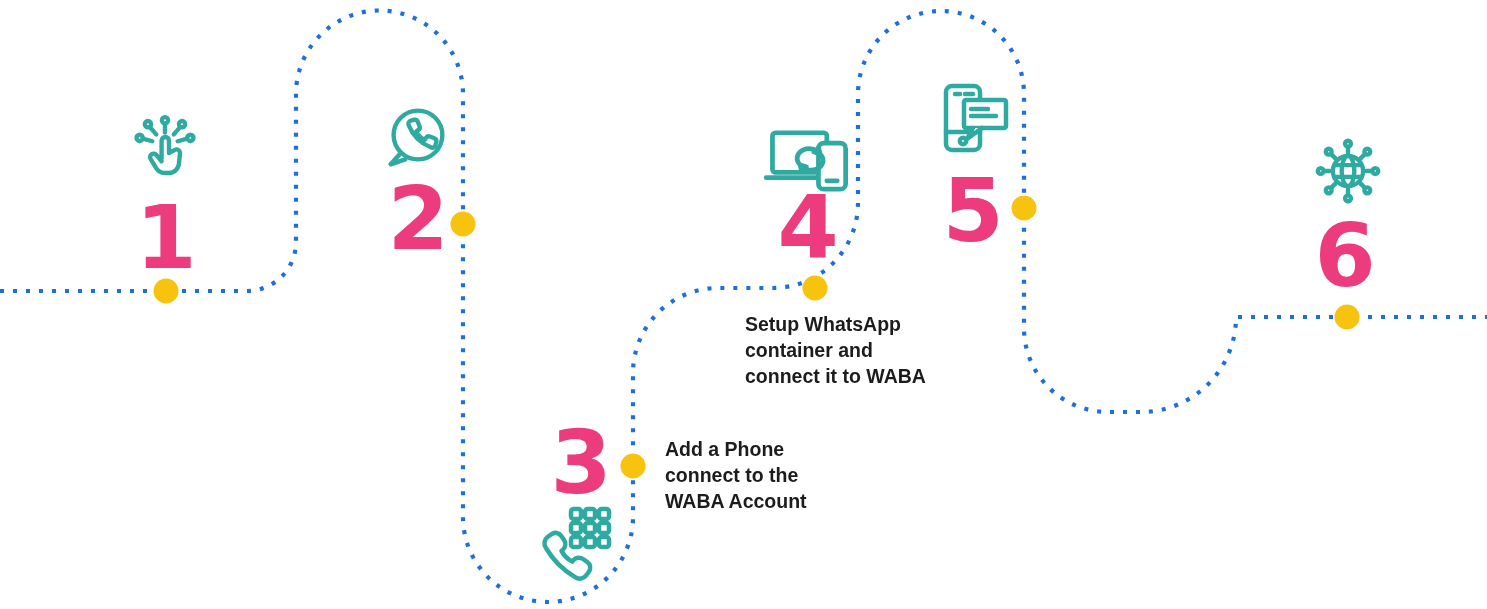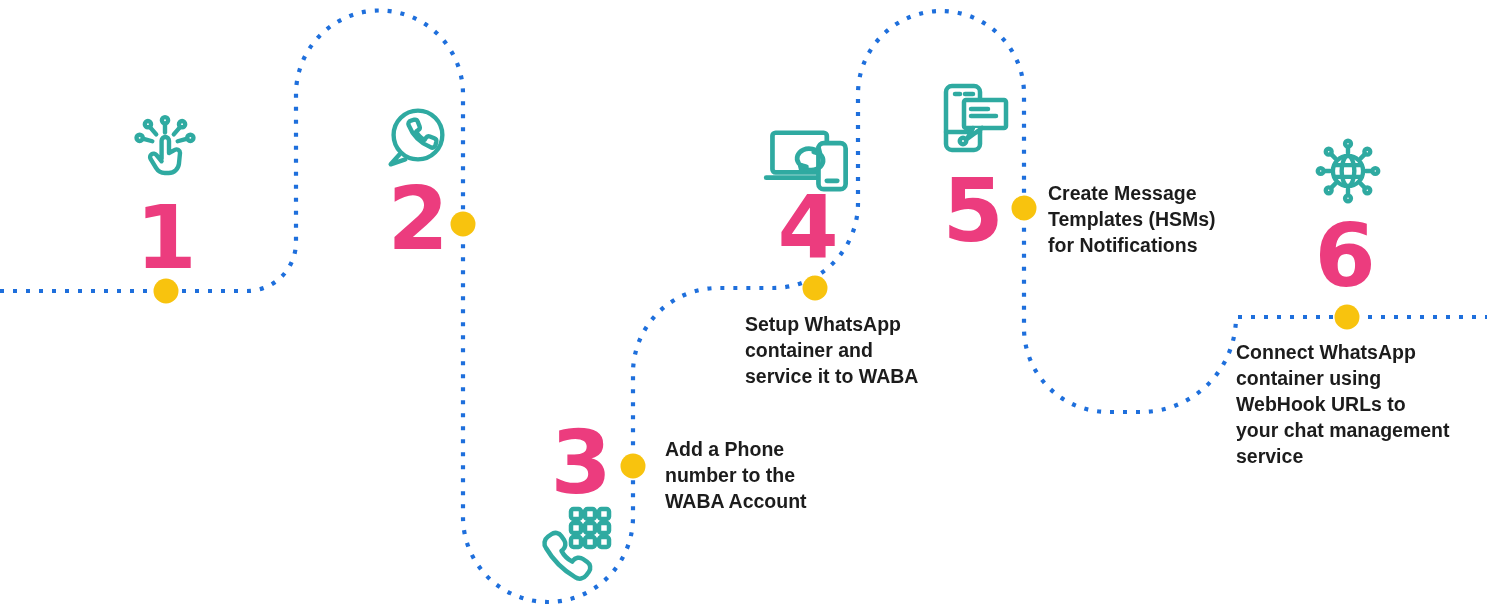--- a/index.html
+++ b/index.html
@@ -77,55 +77,52 @@
       <rect x="37" y="20" width="10" height="10" rx="2.5"></rect>
       <rect x="51" y="20" width="10" height="10" rx="2.5"></rect>
       <rect x="65" y="20" width="10" height="10" rx="2.5"></rect>
       <rect x="37" y="34" width="10" height="10" rx="2.5"></rect>
       <rect x="51" y="34" width="10" height="10" rx="2.5"></rect>
       <rect x="65" y="34" width="10" height="10" rx="2.5"></rect>
       <path d="M12 45 c-2.6 -3.6 -1.8 -8.6 1.8 -11.2 l3.6 -2.6 c3.2 -2.3 7.7 -1.5 9.9 1.8 l2.8 4.1 c2.2 3.3 1.5 7.7 -1.7 10.1 l-0.9 0.7 c2.4 4.6 6.1 8.3 10.7 10.7 l0.7 -0.9 c2.4 -3.2 6.8 -3.9 10.1 -1.7 l4.1 2.8 c3.3 2.2 4.1 6.7 1.8 9.9 l-2.6 3.6 c-2.6 3.6 -7.6 4.4 -11.2 1.8 C29 67 19 57 12 45 z"></path>
     </svg>
   </span>
   <div class="desc" style="left:665px;top:436px;width:180px">Add a Phone
-number to the
+connect to the
 WABA Account</div>
 
   <span class="icon" style="left:762px;top:124px;width:92px;height:76px">
     <svg viewBox="0 0 88 72">
       <rect x="10" y="8" width="52" height="38" rx="3"></rect>
       <path d="M4 51 H64"></path>
       <rect class="fillw" x="54" y="18" width="26" height="44" rx="5"></rect>
       <path d="M62 54 h10"></path>
       <path d="M35 37 A11 9 0 0 1 55 28"></path>
       <path d="M49.5 26.5 L55.5 28 L54 22"></path>
       <path d="M57 30 A11 9 0 0 1 37 39"></path>
       <path d="M42.5 40.5 L36.5 39 L38 45"></path>
     </svg>
   </span>
   <div class="num" style="left:767px;top:196px;width:80px">4</div>
   <div class="desc" style="left:745px;top:311px;width:200px">Setup WhatsApp
 container and
-service it to WABA</div>
+connect it to WABA</div>
 
   <span class="icon" style="left:934px;top:82px;width:80px;height:80px">
     <svg viewBox="0 0 80 80">
       <rect x="12" y="4" width="34" height="64" rx="6"></rect>
       <path d="M21 12 h5 M31 12 h8"></path>
       <path d="M12 50 h34"></path>
       <circle cx="29" cy="59" r="3.2"></circle>
       <rect class="fillw" x="30" y="18" width="42" height="28" rx="2"></rect>
       <path class="fillw" d="M39 46 L33 57 L48 46"></path>
       <path d="M37 27 h17 M37 34 h25"></path>
     </svg>
   </span>
   <div class="num" style="left:932px;top:179px;width:80px">5</div>
-  <div class="desc" style="left:1048px;top:180px;width:210px">Create Message
-Templates (HSMs)
-for Notifications</div>
 
   <span class="icon" style="left:1309px;top:132px;width:78px;height:78px">
     <svg viewBox="0 0 80 80">
       <circle cx="40" cy="40" r="15.5"></circle>
       <ellipse cx="40" cy="40" rx="6.5" ry="15.5"></ellipse>
       <path d="M26.5 34 h27 M26.5 46 h27"></path>
       <path d="M58.5 40 h6"></path>
         <circle cx="68" cy="40" r="3"></circle>
       <path d="M21.5 40 h-6"></path>
         <circle cx="12" cy="40" r="3"></circle>
@@ -137,19 +134,14 @@
         <circle cx="59.8" cy="20.2" r="3"></circle>
       <path d="M27 27 l-4.3 -4.3"></path>
         <circle cx="20.2" cy="20.2" r="3"></circle>
       <path d="M27 53 l-4.3 4.3"></path>
         <circle cx="20.2" cy="59.8" r="3"></circle>
       <path d="M53 53 l4.3 4.3"></path>
         <circle cx="59.8" cy="59.8" r="3"></circle>
     </svg>
   </span>
   <div class="num" style="left:1304px;top:224px;width:80px">6</div>
-  <div class="desc" style="left:1236px;top:339px;width:240px">Connect WhatsApp
-container using
-WebHook URLs to
-your chat management
-service</div>
 
 </div>
 
 </body></html>

